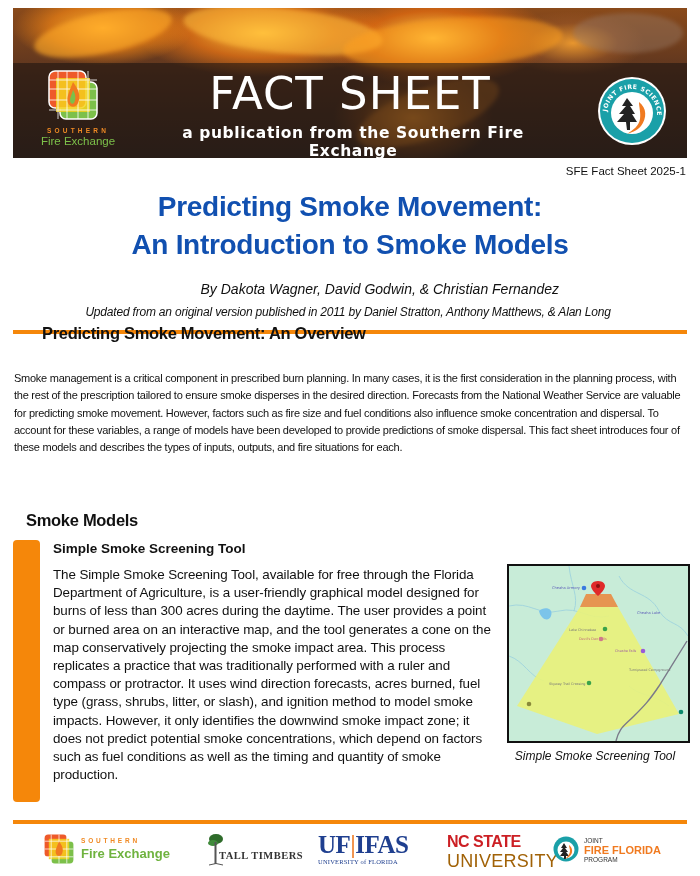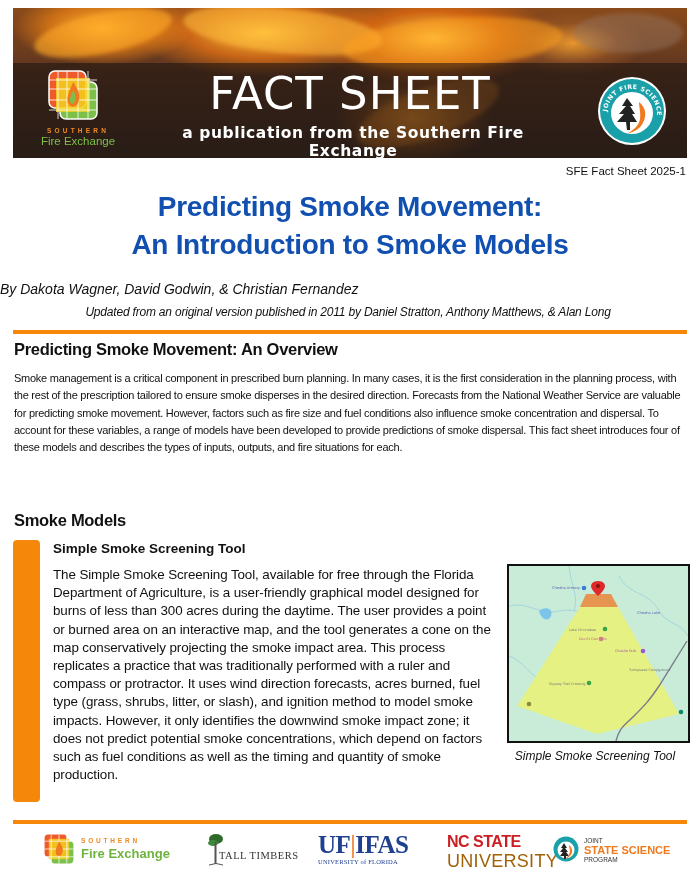--- a/index.html
+++ b/index.html
@@ -47,37 +47,37 @@
   
   .series { position: absolute; right: 14px; top: 165px; font-size: 11.5px; color: #111; }
   .title {
     position: absolute; left: 0; width: 700px; text-align: center;
     font-family: "Liberation Sans", sans-serif; font-weight: bold; color: #1150b0; font-size: 28px;
     letter-spacing: -0.3px;
   }
   .title.l1 { top: 191px; }
   .title.l2 { top: 229px; }
   .authors {
-    position: absolute; left: 0; width: 559px; top: 281px; text-align: left;
+    position: absolute; left: 0; width: 559px; top: 281px; text-align: right;
     font-style: italic; font-size: 14px; color: #111;
   }
   .updated {
     position: absolute; left: 0; width: 696px; top: 305px; text-align: center;
     font-style: italic; font-size: 12px; color: #111; letter-spacing: -0.2px;
   }
   .rule { position: absolute; left: 13px; width: 674px; height: 4px; background: #f5870a; }
   .rule.top { top: 330px; }
   .rule.bottom { top: 820px; }
 
   
   .h2 {
     position: absolute; left: 14px; font-weight: bold; font-size: 16.5px; color: #111; letter-spacing: -0.3px;
   }
-  .h2.overview { top: 340px; }
-  .h2.models { top: 511px; }
+  .h2.overview { top: 324px; margin-left: 28px; }
+  .h2.models { top: 511px; margin-left: 12px; }
   .para {
     position: absolute; left: 14px; top: 370px; width: 676px;
     font-size: 11px; line-height: 17.3px; color: #111; letter-spacing: -0.25px;
   }
   .accent-bar {
     position: absolute; left: 13px; top: 540px; width: 27px; height: 262px;
     background: #f5870a; border-radius: 4px;
   }
   .h3 {
     position: absolute; left: 53px; top: 541px; font-weight: bold; font-size: 13.5px; color: #111;
@@ -95,21 +95,21 @@
     font-style: italic; font-size: 12px; color: #111;
   }
 
   
   .footer-logo { position: absolute; top: 832px; height: 36px; }
   .fl-sfe { left: 44px; width: 130px; }
   .fl-sfe .tiles { position: absolute; left: 0; top: 2px; width: 30px; height: 30px; }
   .fl-sfe .s1 { position: absolute; left: 37px; top: 5px; font-size: 6.5px; letter-spacing: 2.8px; color: #f08a24; font-weight: bold; }
   .fl-sfe .s2 { position: absolute; left: 37px; top: 14px; font-size: 13px; color: #6fb33f; font-weight: bold; white-space: nowrap; }
   .fl-tt { left: 205px; width: 82px; }
-  .fl-tt .txt { position: absolute; left: 14px; top: 18px; font-family: "Liberation Serif", serif; font-size: 10.5px; font-weight: normal; color: #333; letter-spacing: 0.5px; white-space: nowrap; }
+  .fl-tt .txt { position: absolute; left: 14px; top: 18px; font-family: "Liberation Serif", serif; font-size: 10.5px; font-weight: bold; color: #333; letter-spacing: 0.5px; white-space: nowrap; }
   .fl-uf { left: 318px; width: 92px; }
   .fl-uf .big { position: absolute; left: 0; top: 0; font-family: "Liberation Serif", serif; font-weight: bold; font-size: 25px; color: #1f3f8f; line-height: 26px; white-space: nowrap; letter-spacing: -0.5px;}
   .fl-uf .big .bar { color: #f0883a; }
   .fl-uf .small { position: absolute; left: 0; top: 26px; font-family: "Liberation Serif", serif; font-size: 6.5px; color: #1f3f8f; white-space: nowrap; letter-spacing: 0.2px; }
   .fl-nc { left: 447px; width: 72px; }
   .fl-nc .a { position: absolute; left: 0; top: 1px; font-weight: bold; font-size: 16px; color: #cc1f24; white-space: nowrap; letter-spacing: -0.5px; }
   .fl-nc .b { position: absolute; left: 0; top: 19px; font-size: 18px; color: #a16207; white-space: nowrap; letter-spacing: 0.3px; }
   .fl-jf { left: 553px; width: 110px; }
   .fl-jf .circ { position: absolute; left: 0; top: 4px; width: 26px; height: 26px; }
   .fl-jf .a { position: absolute; left: 31px; top: 5px; font-size: 6.5px; color: #333; }
@@ -264,15 +264,15 @@
 </div>
 
 <div class="footer-logo fl-jf">
   <svg class="circ" viewBox="0 0 26 26">
     <circle cx="13" cy="13" r="12.5" fill="#1aa0a8"></circle>
     <circle cx="13" cy="14" r="8.5" fill="#fff"></circle>
     <path d="M11 7 L8 12 L10 12 L7 16 L10 16 L7 20 L11 20 L11 23 L13 23 L13 20 L16 20 L13 16 L15 16 L12 12 L14 12Z" fill="#222"></path>
     <path d="M16 9 C20 12 20 17 17 20 C15 22 13 22 12 23 C15 20 17 18 17 15 C17 13 16 11 16 9Z" fill="#f07a20"></path>
   </svg>
   <div class="a">JOINT</div>
-  <div class="b">STATE SCIENCE</div>
+  <div class="b">FIRE FLORIDA</div>
   <div class="c">PROGRAM</div>
 </div>
 
 </body></html>

